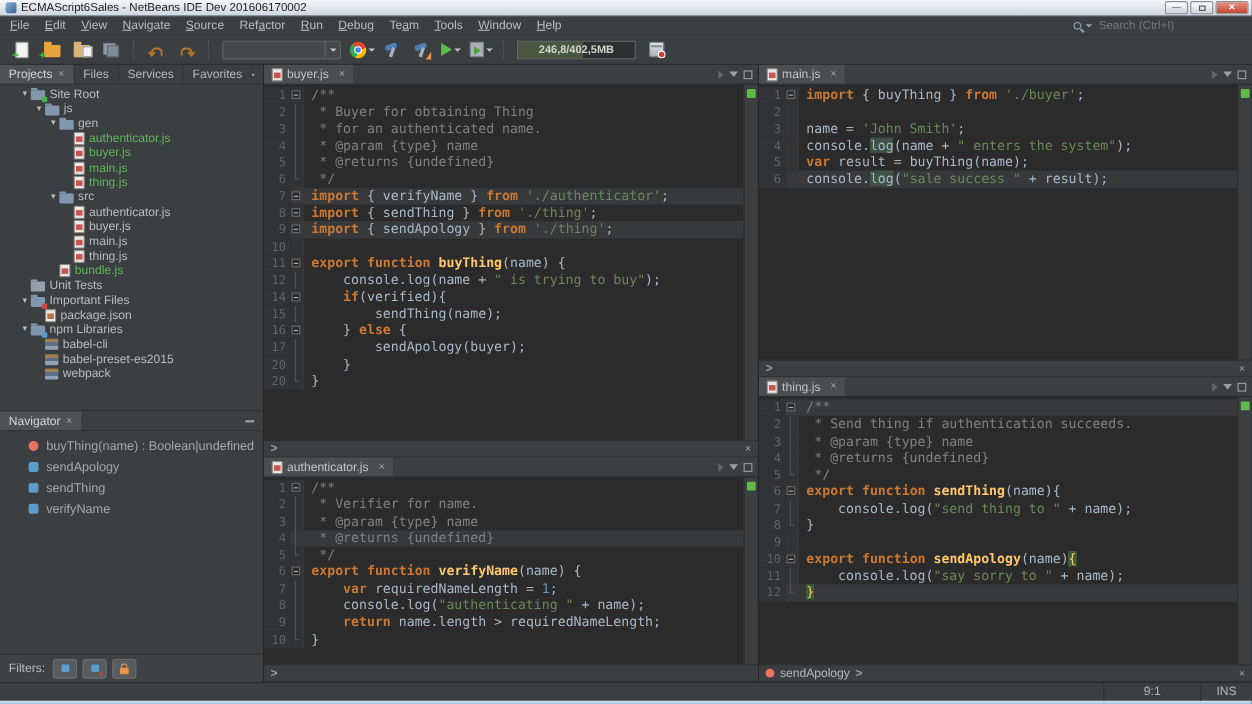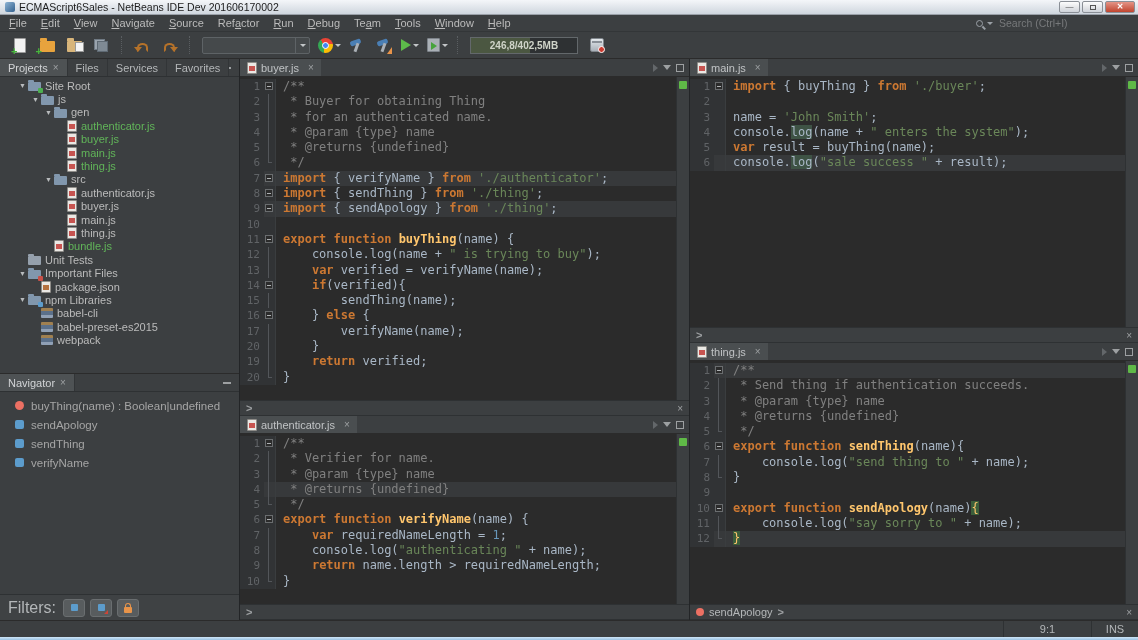--- a/index.html
+++ b/index.html
@@ -92,25 +92,25 @@
   .ic-folder-libs::after{content:"";position:absolute;right:-2px;bottom:-2px;width:5px;height:5px;background:#5c9ccc;border-radius:1px}
   .ic-js-file,.ic-html-file,.ic-json-file{width:10px;height:12px;background:#eae8e4;border:1px solid #8f8d89;border-radius:1px;position:relative}
   .ic-js-file::after{content:"";position:absolute;left:1px;top:3px;width:6px;height:5px;background:#c75450}
   .ic-html-file::after{content:"";position:absolute;left:1px;top:3px;width:6px;height:5px;background:#4a90c2}
   .ic-json-file::after{content:"";position:absolute;left:1px;top:3px;width:6px;height:5px;background:#b5713f}
   .ic-library{width:12px;height:10px;border-radius:1px;background:linear-gradient(#a08050 0 33%,#5b708a 33% 66%,#90a0b5 66% 100%)}
 
   
   .nav-section{flex:1;display:flex;flex-direction:column;border-top:1px solid #2b2b2b;min-height:0}
   .nav-list{flex:1;background:#3c3f41;padding-top:4px;overflow:hidden}
-  .nav-row{height:19px;display:flex;align-items:center;padding-left:15px;font-size:11.5px;color:#a5a5a5;white-space:nowrap}
+  .nav-row{height:19px;display:flex;align-items:center;padding-left:26px;font-size:11.5px;color:#a5a5a5;white-space:nowrap}
   .ic-method{width:9px;height:9px;border-radius:50%;background:#ec7063;flex:none;margin-right:7px}
   .ic-variable{width:9px;height:9px;border-radius:2px;background:#5c9ccc;flex:none;margin-right:7px}
   .filters-bar{height:26px;flex:none;background:#3f4244;border-top:1px solid #2e3133;display:flex;align-items:center;padding:0 8px;gap:5px}
-  .filters-label{font-size:16px;color:#b4b7b9;margin-right:2px}
+  .filters-label{font-size:11px;color:#b4b7b9;margin-right:2px}
   .filter-btn{width:22px;height:18px;background:#585c5e;border:1px solid #6a6e70;border-radius:3px;display:flex;align-items:center;justify-content:center}
   .f-sq{width:7px;height:7px;background:#5c9ccc;border-radius:1px}
   .f-sq2{width:7px;height:7px;background:#5c9ccc;border-radius:1px;position:relative}
   .f-sq2::after{content:"";position:absolute;right:-3px;bottom:-3px;border-left:4px solid transparent;border-bottom:4px solid #cc4437}
   .f-lock{width:8px;height:6px;background:#e8944a;border-radius:1px;position:relative;margin-top:4px}
   .f-lock::before{content:"";position:absolute;left:1px;top:-4px;width:6px;height:4px;border:1.5px solid #e8944a;border-bottom:none;border-radius:3px 3px 0 0;box-sizing:border-box}
 
   
   .tabbar{height:18px;background:#3c3f41;display:flex;align-items:stretch;border-bottom:1px solid #2b2b2b;flex:none}
   .etab{display:flex;align-items:center;gap:4px;padding:0 7px;font-size:11px;color:#c0c3c5;background:#4a4e50}
@@ -428,27 +428,25 @@
           <div class="code-line"><span class="ln">3</span><span class="fold"><i class="vline"></i></span><span class="code"><span class="tok-c"> * for an authenticated name.</span></span></div>
           <div class="code-line"><span class="ln">4</span><span class="fold"><i class="vline"></i></span><span class="code"><span class="tok-c"> * @param {type} name</span></span></div>
           <div class="code-line"><span class="ln">5</span><span class="fold"><i class="vline"></i></span><span class="code"><span class="tok-c"> * @returns {undefined}</span></span></div>
           <div class="code-line"><span class="ln">6</span><span class="fold"><i class="corner"></i></span><span class="code"><span class="tok-c"> */</span></span></div>
           <div class="code-line hl"><span class="ln">7</span><span class="fold"><i class="fbox"></i></span><span class="code"><span class="tok-k">import</span><span class="tok-p"> { verifyName } </span><span class="tok-k">from</span><span class="tok-p"> </span><span class="tok-s">'./authenticator'</span><span class="tok-p">;</span></span></div>
           <div class="code-line"><span class="ln">8</span><span class="fold"><i class="fbox"></i></span><span class="code"><span class="tok-k">import</span><span class="tok-p"> { sendThing } </span><span class="tok-k">from</span><span class="tok-p"> </span><span class="tok-s">'./thing'</span><span class="tok-p">;</span></span></div>
           <div class="code-line hl"><span class="ln">9</span><span class="fold"><i class="fbox"></i></span><span class="code"><span class="tok-k">import</span><span class="tok-p"> { sendApology } </span><span class="tok-k">from</span><span class="tok-p"> </span><span class="tok-s">'./thing'</span><span class="tok-p">;</span></span></div>
           <div class="code-line"><span class="ln">10</span><span class="fold"></span><span class="code"></span></div>
           <div class="code-line"><span class="ln">11</span><span class="fold"><i class="fbox"></i></span><span class="code"><span class="tok-k">export</span><span class="tok-p"> </span><span class="tok-k">function</span><span class="tok-p"> </span><span class="tok-f">buyThing</span><span class="tok-p">(name) {</span></span></div>
           <div class="code-line"><span class="ln">12</span><span class="fold"><i class="vline"></i></span><span class="code"><span class="tok-p">    console.log(name + </span><span class="tok-s">" is trying to buy"</span><span class="tok-p">);</span></span></div>
-          <div class="code-line"><span class="ln">13</span><span class="fold"><i class="vline"></i></span><span class="code"><span class="tok-p">    </span><span class="tok-k">var</span><span class="tok-p"> verified = verifyName(name);</span></span></div>
           <div class="code-line"><span class="ln">14</span><span class="fold"><i class="fbox"></i></span><span class="code"><span class="tok-p">    </span><span class="tok-k">if</span><span class="tok-p">(verified){</span></span></div>
           <div class="code-line"><span class="ln">15</span><span class="fold"><i class="vline"></i></span><span class="code"><span class="tok-p">        sendThing(name);</span></span></div>
           <div class="code-line"><span class="ln">16</span><span class="fold"><i class="fbox"></i></span><span class="code"><span class="tok-p">    } </span><span class="tok-k">else</span><span class="tok-p"> {</span></span></div>
-          <div class="code-line"><span class="ln">17</span><span class="fold"><i class="vline"></i></span><span class="code"><span class="tok-p">        verifyName(name);</span></span></div>
+          <div class="code-line"><span class="ln">17</span><span class="fold"><i class="vline"></i></span><span class="code"><span class="tok-p">        sendApology(buyer);</span></span></div>
           <div class="code-line"><span class="ln">20</span><span class="fold"><i class="vline"></i></span><span class="code"><span class="tok-p">    }</span></span></div>
-          <div class="code-line"><span class="ln">19</span><span class="fold"><i class="vline"></i></span><span class="code"><span class="tok-p">    </span><span class="tok-k">return</span><span class="tok-p"> verified;</span></span></div>
           <div class="code-line"><span class="ln">20</span><span class="fold"><i class="corner"></i></span><span class="code"><span class="tok-p">}</span></span></div>
         </div>
       <div class="vscroll">
           <span class="ok-square"></span>
         </div>
     </div>
     <div class="breadcrumb">
       <span class="bc-chev">&gt;</span>
       <span class="bc-x">×</span>
     </div>

